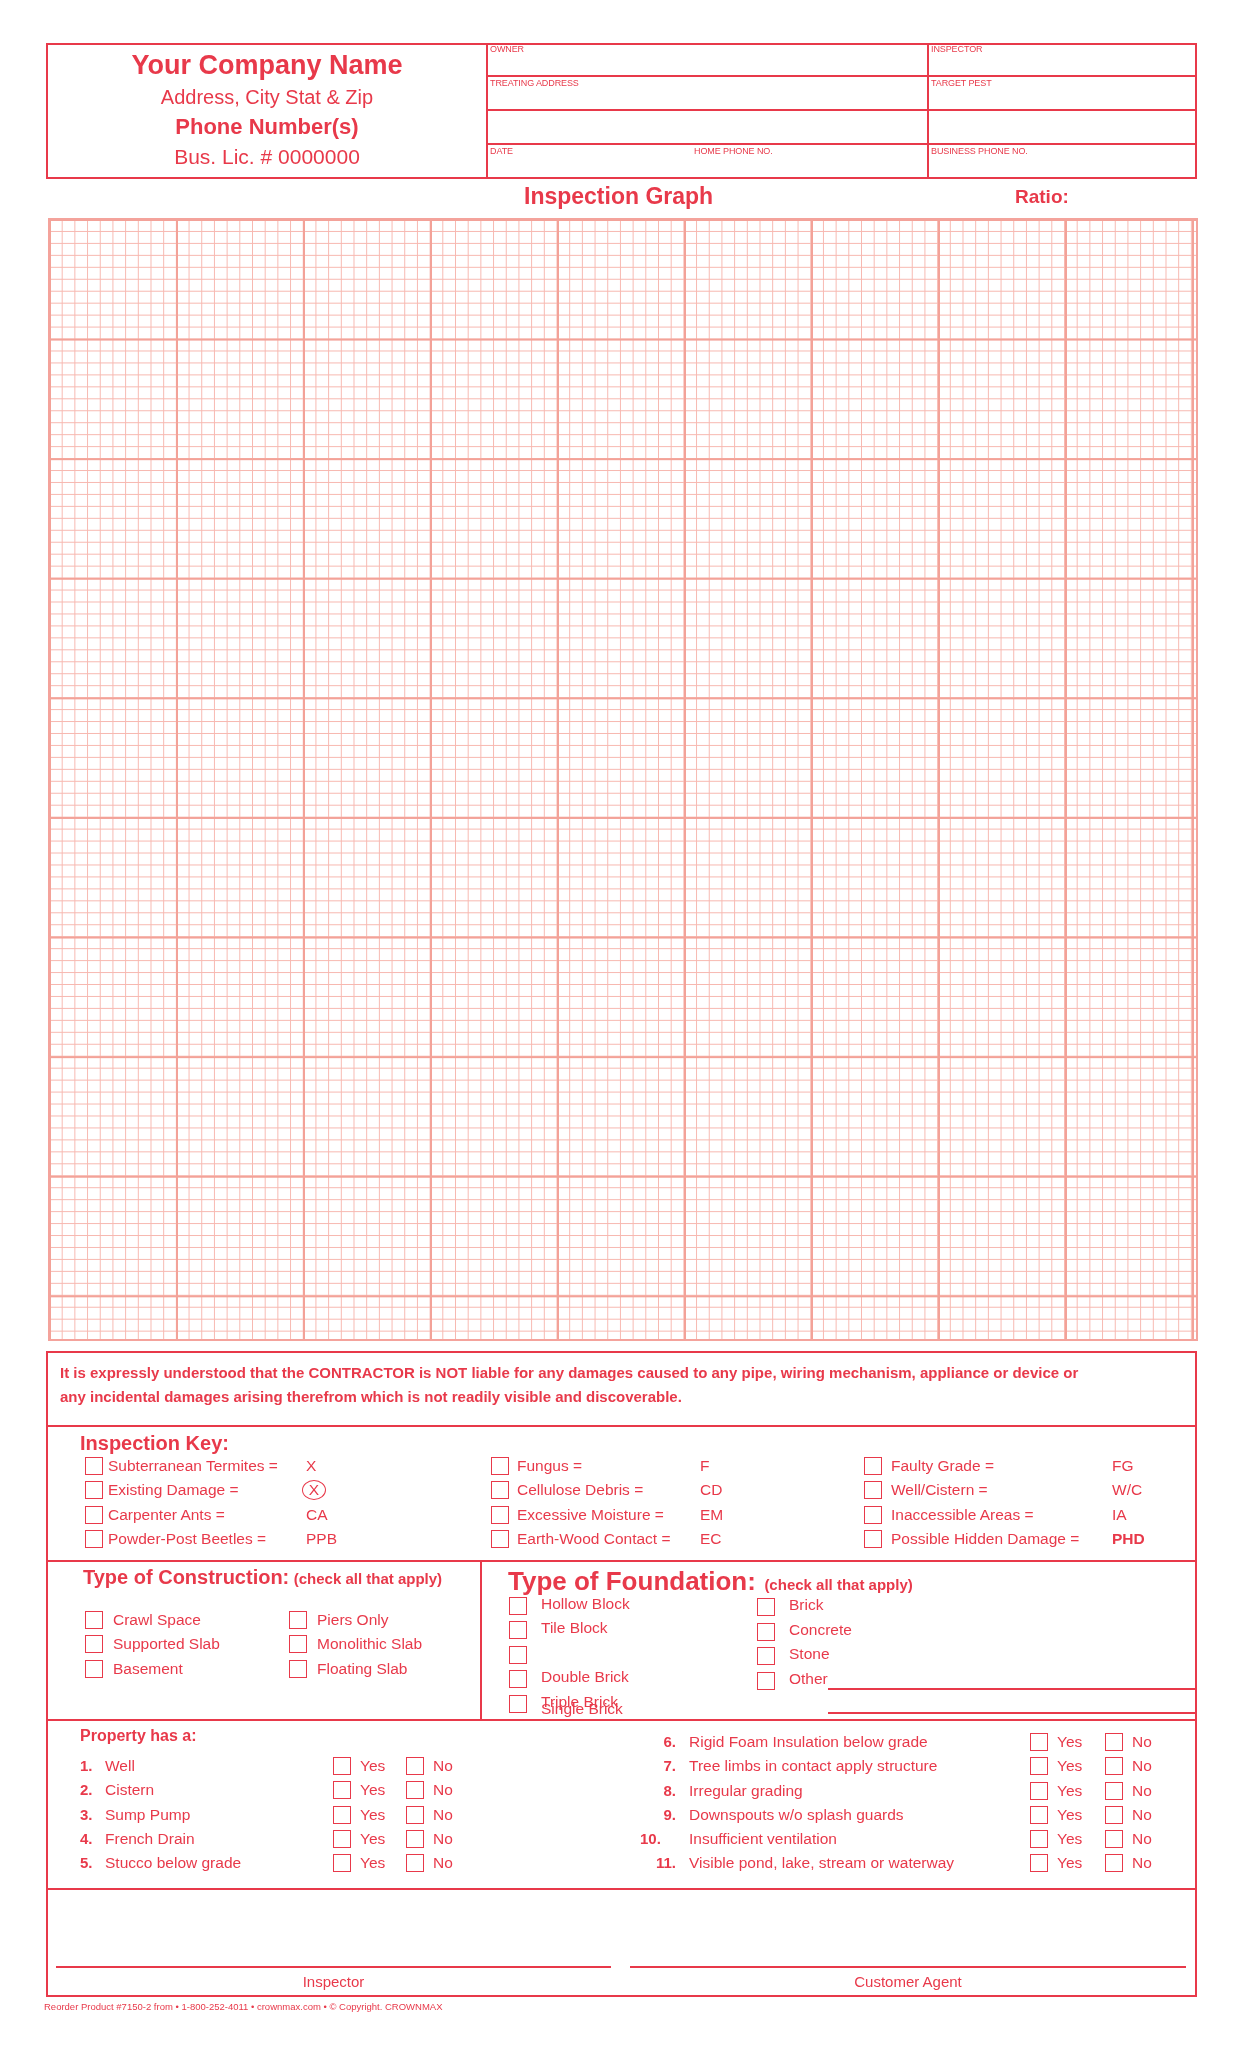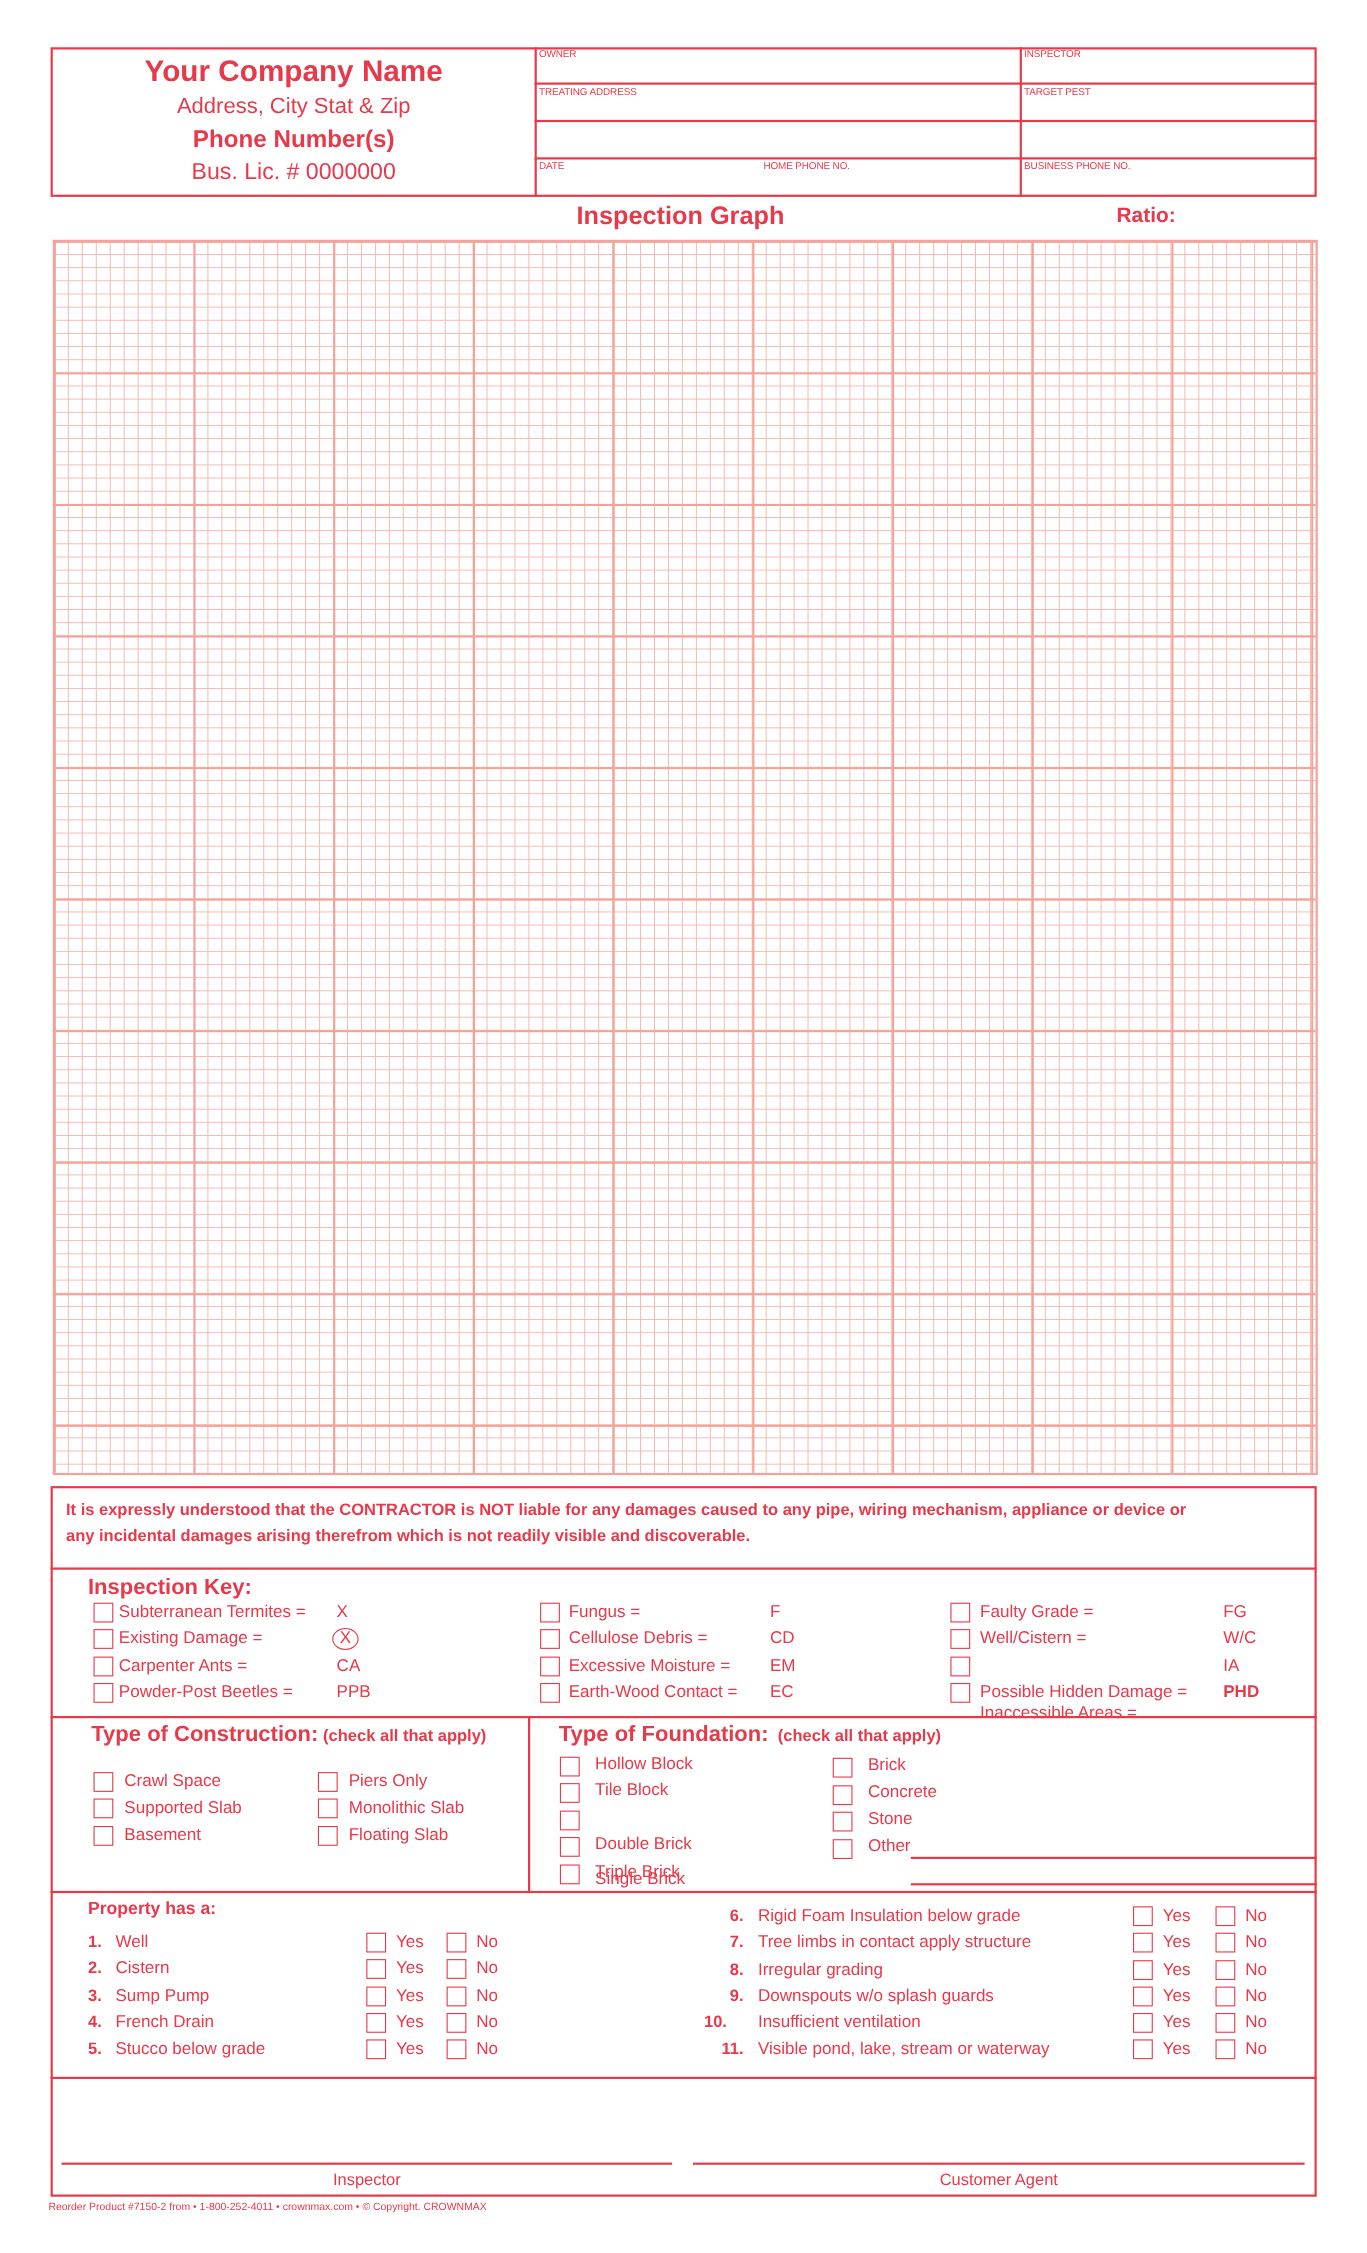--- a/index.html
+++ b/index.html
@@ -69,21 +69,21 @@
 <div class="hline" style="left:46px; top:1560px; width:1151px;"></div>
 
 <div class="vline" style="left:480px; top:1560px; height:160px;"></div>
 <div class="abs" style="left:83px; top:1566px; white-space:nowrap;">
   <span class="bold" style="font-size:20px;">Type of Construction:</span>
   <span class="bold" style="font-size:15px;">(check all that apply)</span>
 </div>
 <div id="construction-area"></div>
 
 <div class="abs" style="left:508px; top:1566px; white-space:nowrap;">
-  <span class="bold" style="font-size:20px;">Type of Foundation:</span>
+  <span class="bold" style="font-size:26px;">Type of Foundation:</span>
   <span class="bold" style="font-size:15px; margin-left:4px;">(check all that apply)</span>
 </div>
 <div id="foundation-area"></div>
 <div class="hline" style="left:828px; top:1688px; width:369px; height:1.5px;"></div>
 <div class="hline" style="left:828px; top:1712px; width:369px; height:1.5px;"></div>
 <div class="hline" style="left:46px; top:1719px; width:1151px;"></div>
 
 <div class="abs bold" style="left:80px; top:1727px; font-size:16px;">Property has a:</div>
 <div id="property-area"></div>
 <div class="hline" style="left:46px; top:1888px; width:1151px;"></div>
@@ -119,21 +119,21 @@
 <div class="cb" style="left:491px; top:1530px;"></div>
 <div class="lbl" style="left:517px; top:1530px; font-size:15.5px;">Earth-Wood Contact =</div>
 <div class="lbl" style="left:700px; top:1530px; font-size:15.5px;">EC</div>
 <div class="cb" style="left:864px; top:1457px;"></div>
 <div class="lbl" style="left:891px; top:1457px; font-size:15.5px;">Faulty Grade =</div>
 <div class="lbl" style="left:1112px; top:1457px; font-size:15.5px;">FG</div>
 <div class="cb" style="left:864px; top:1481px;"></div>
 <div class="lbl" style="left:891px; top:1481px; font-size:15.5px;">Well/Cistern =</div>
 <div class="lbl" style="left:1112px; top:1481px; font-size:15.5px;">W/C</div>
 <div class="cb" style="left:864px; top:1506px;"></div>
-<div class="lbl" style="left:891px; top:1506px; font-size:15.5px;margin-top:43px;">Inaccessible Areas =</div>
+<div class="lbl" style="left:891px; top:1506px; font-size:15.5px;">Inaccessible Areas =</div>
 <div class="lbl" style="left:1112px; top:1506px; font-size:15.5px;">IA</div>
 <div class="cb" style="left:864px; top:1530px;"></div>
 <div class="lbl" style="left:891px; top:1530px; font-size:15.5px;">Possible Hidden Damage =</div>
 <div class="lbl" style="left:1112px; top:1530px; font-size:15.5px;font-weight:bold;">PHD</div>
 <div class="cb" style="left:85px; top:1611px;"></div>
 <div class="lbl" style="left:113px; top:1611px; font-size:15.5px;">Crawl Space</div>
 <div class="cb" style="left:85px; top:1635px;"></div>
 <div class="lbl" style="left:113px; top:1635px; font-size:15.5px;">Supported Slab</div>
 <div class="cb" style="left:85px; top:1660px;"></div>
 <div class="lbl" style="left:113px; top:1660px; font-size:15.5px;">Basement</div>

